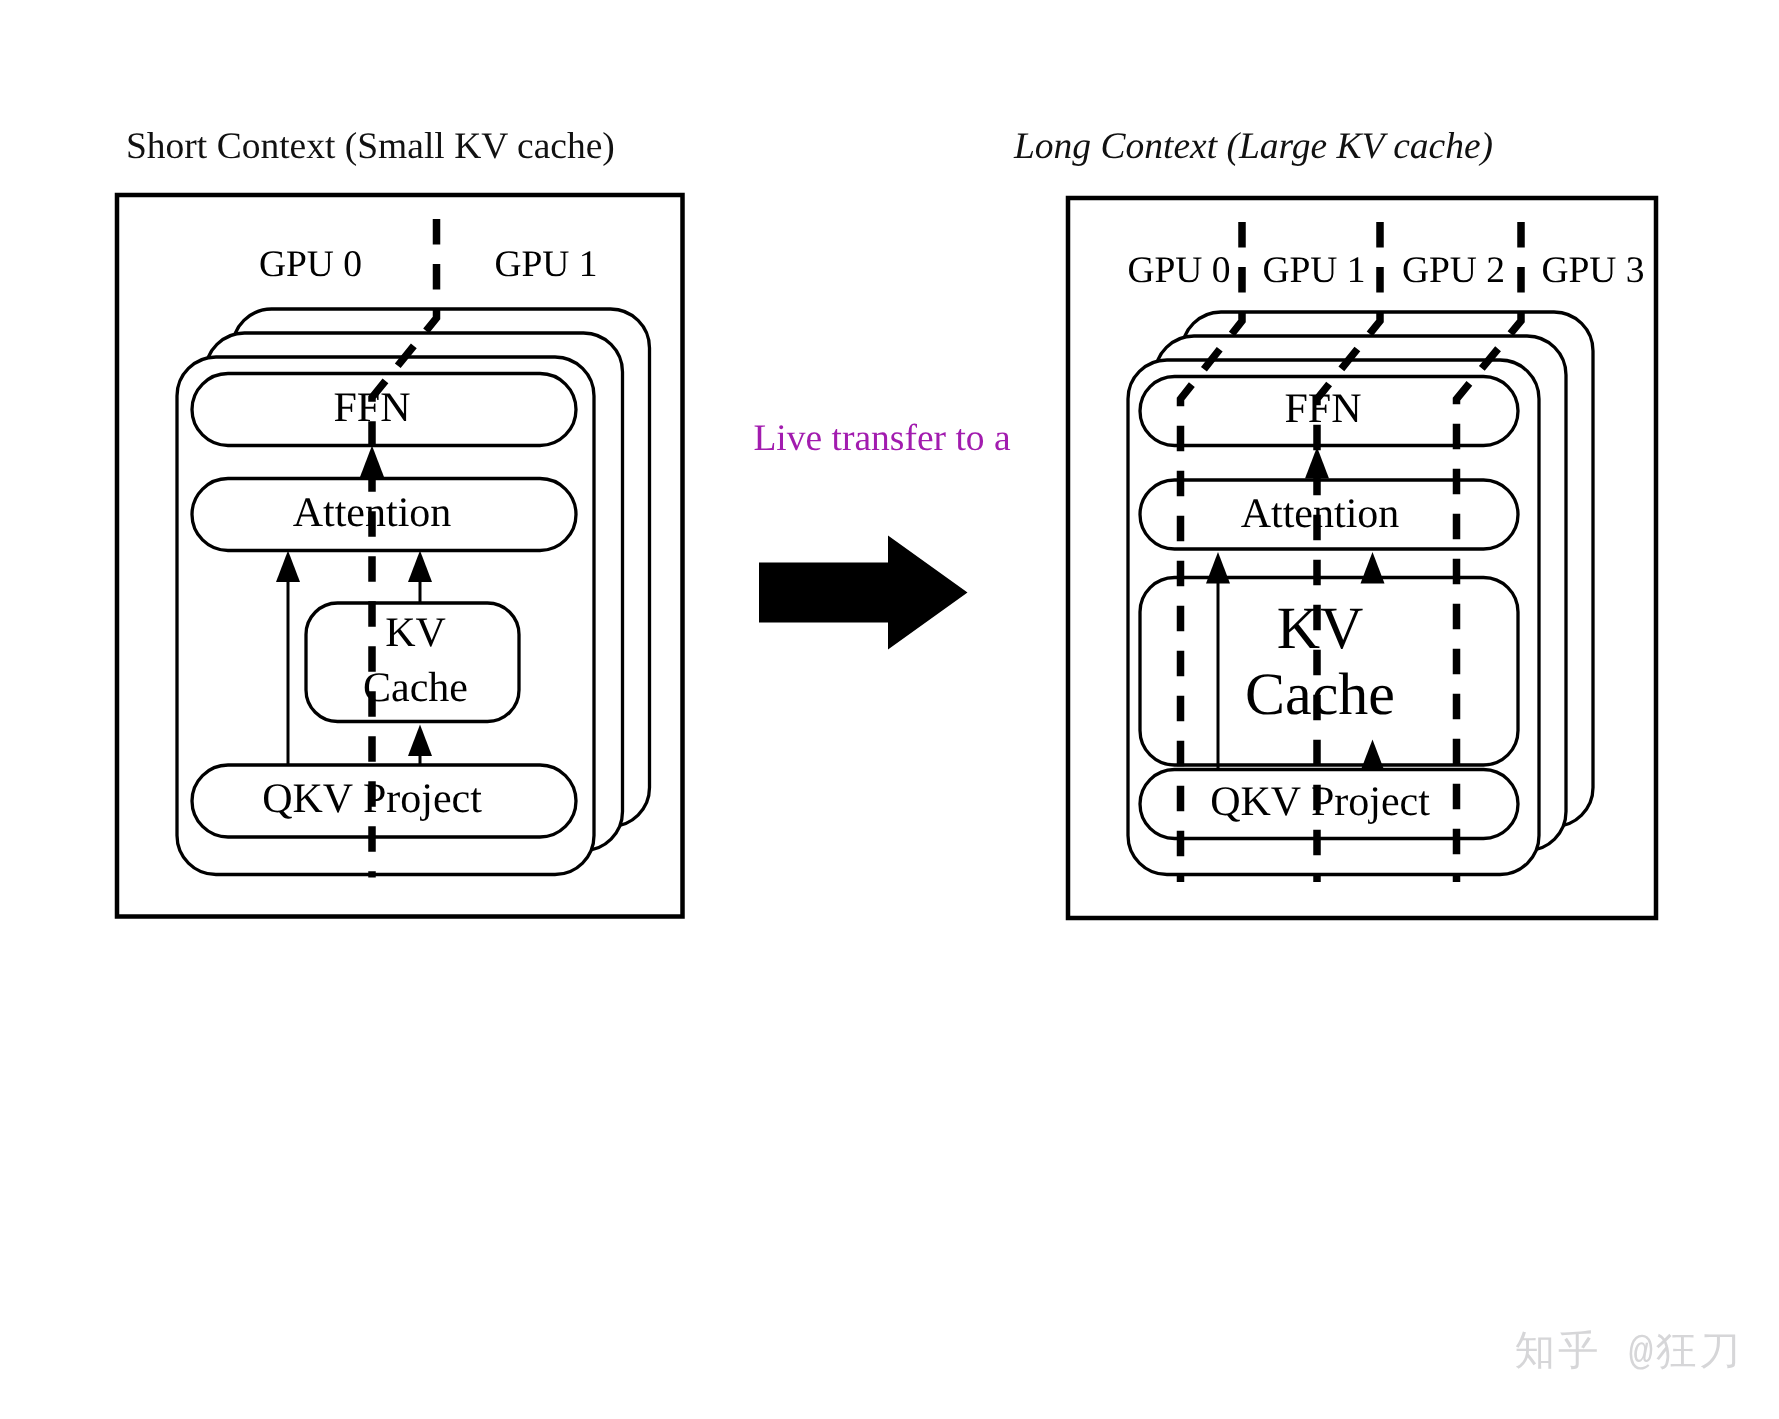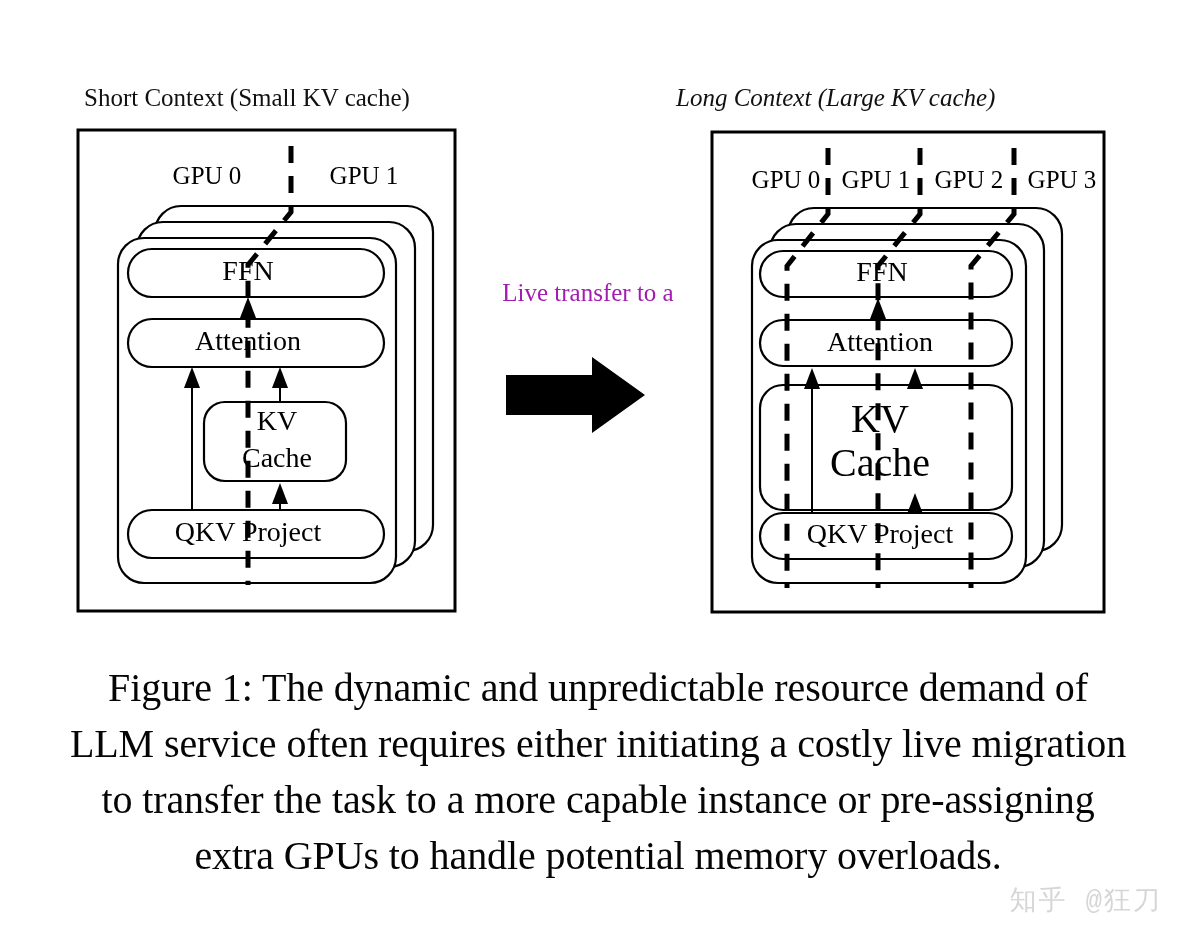--- a/index.html
+++ b/index.html
@@ -214,17 +214,16 @@
       <text class="module-label" x="880" y="423" font-size="40">KV</text>
       <text class="module-label" x="880" y="467" font-size="40">Cache</text>
       <text class="module-label" x="880" y="537" font-size="28">QKV Project</text>
     </g>
   </svg>
 
   <div class="transfer-note">
     <div>Live transfer to a</div>
   </div>
 
-  <div class="caption">Figure 1: The dynamic and unpredictable resource demand of LLM service often requires either initiating a costly live migration to transfer the task to a more capable instance or pre-assigning extra GPUs to handle potential memory overloads.</div>
 
   <div class="watermark">知乎 @狂刀</div>
 
 </div>
 
 </body></html>

